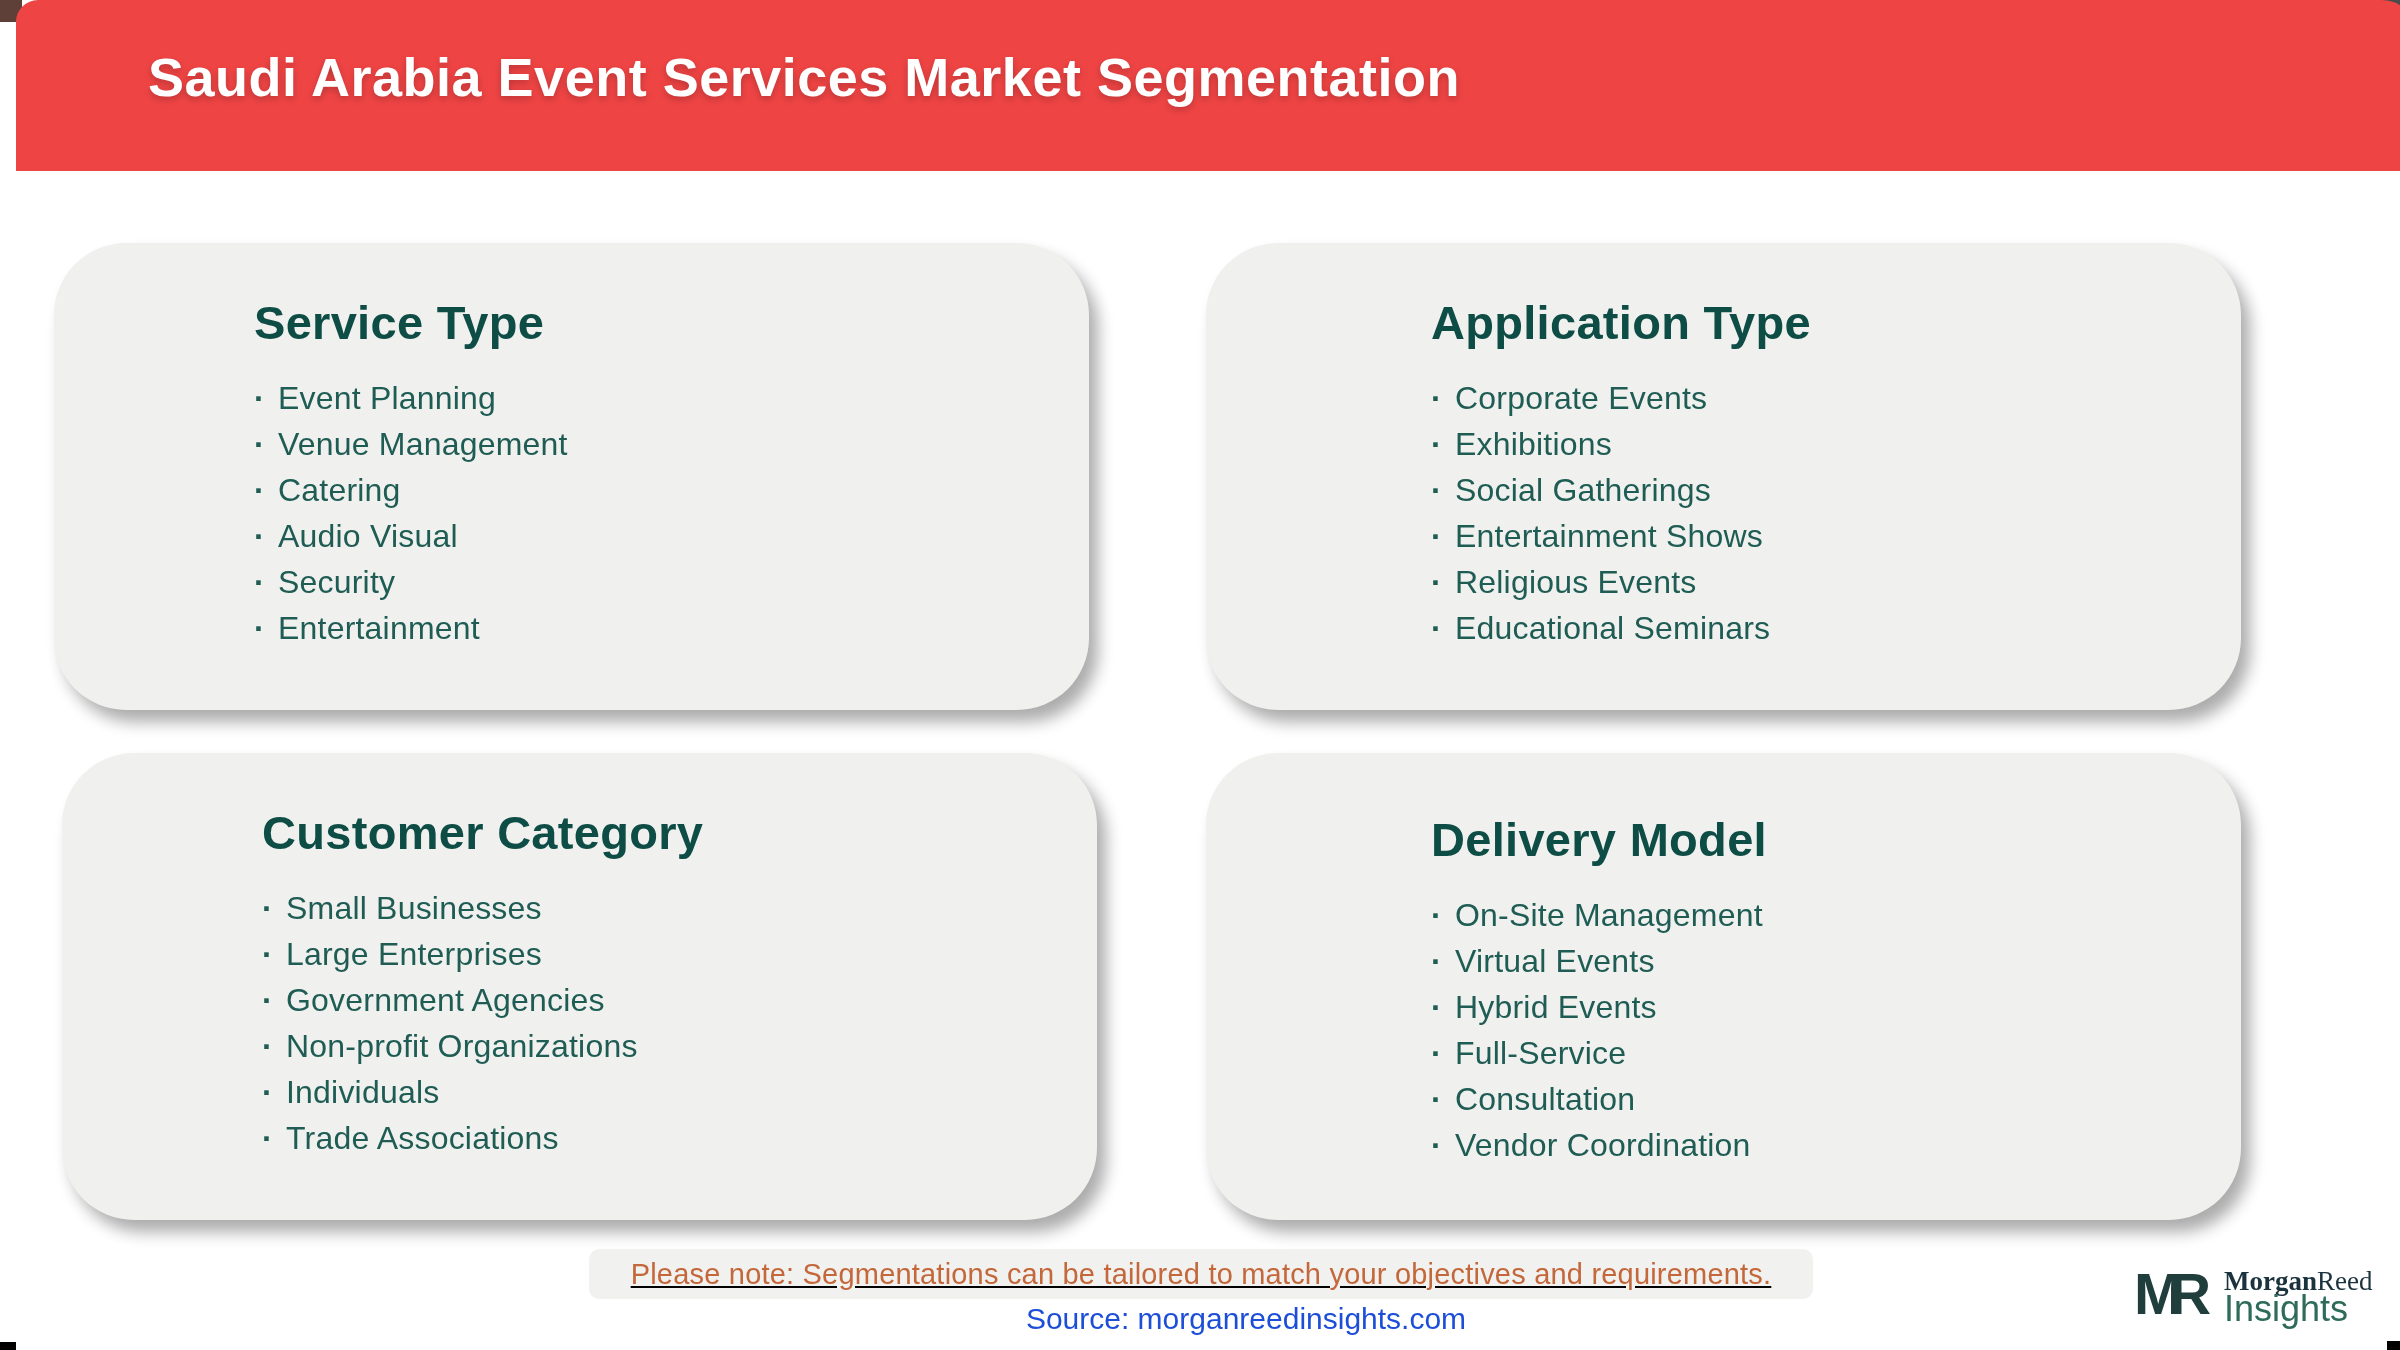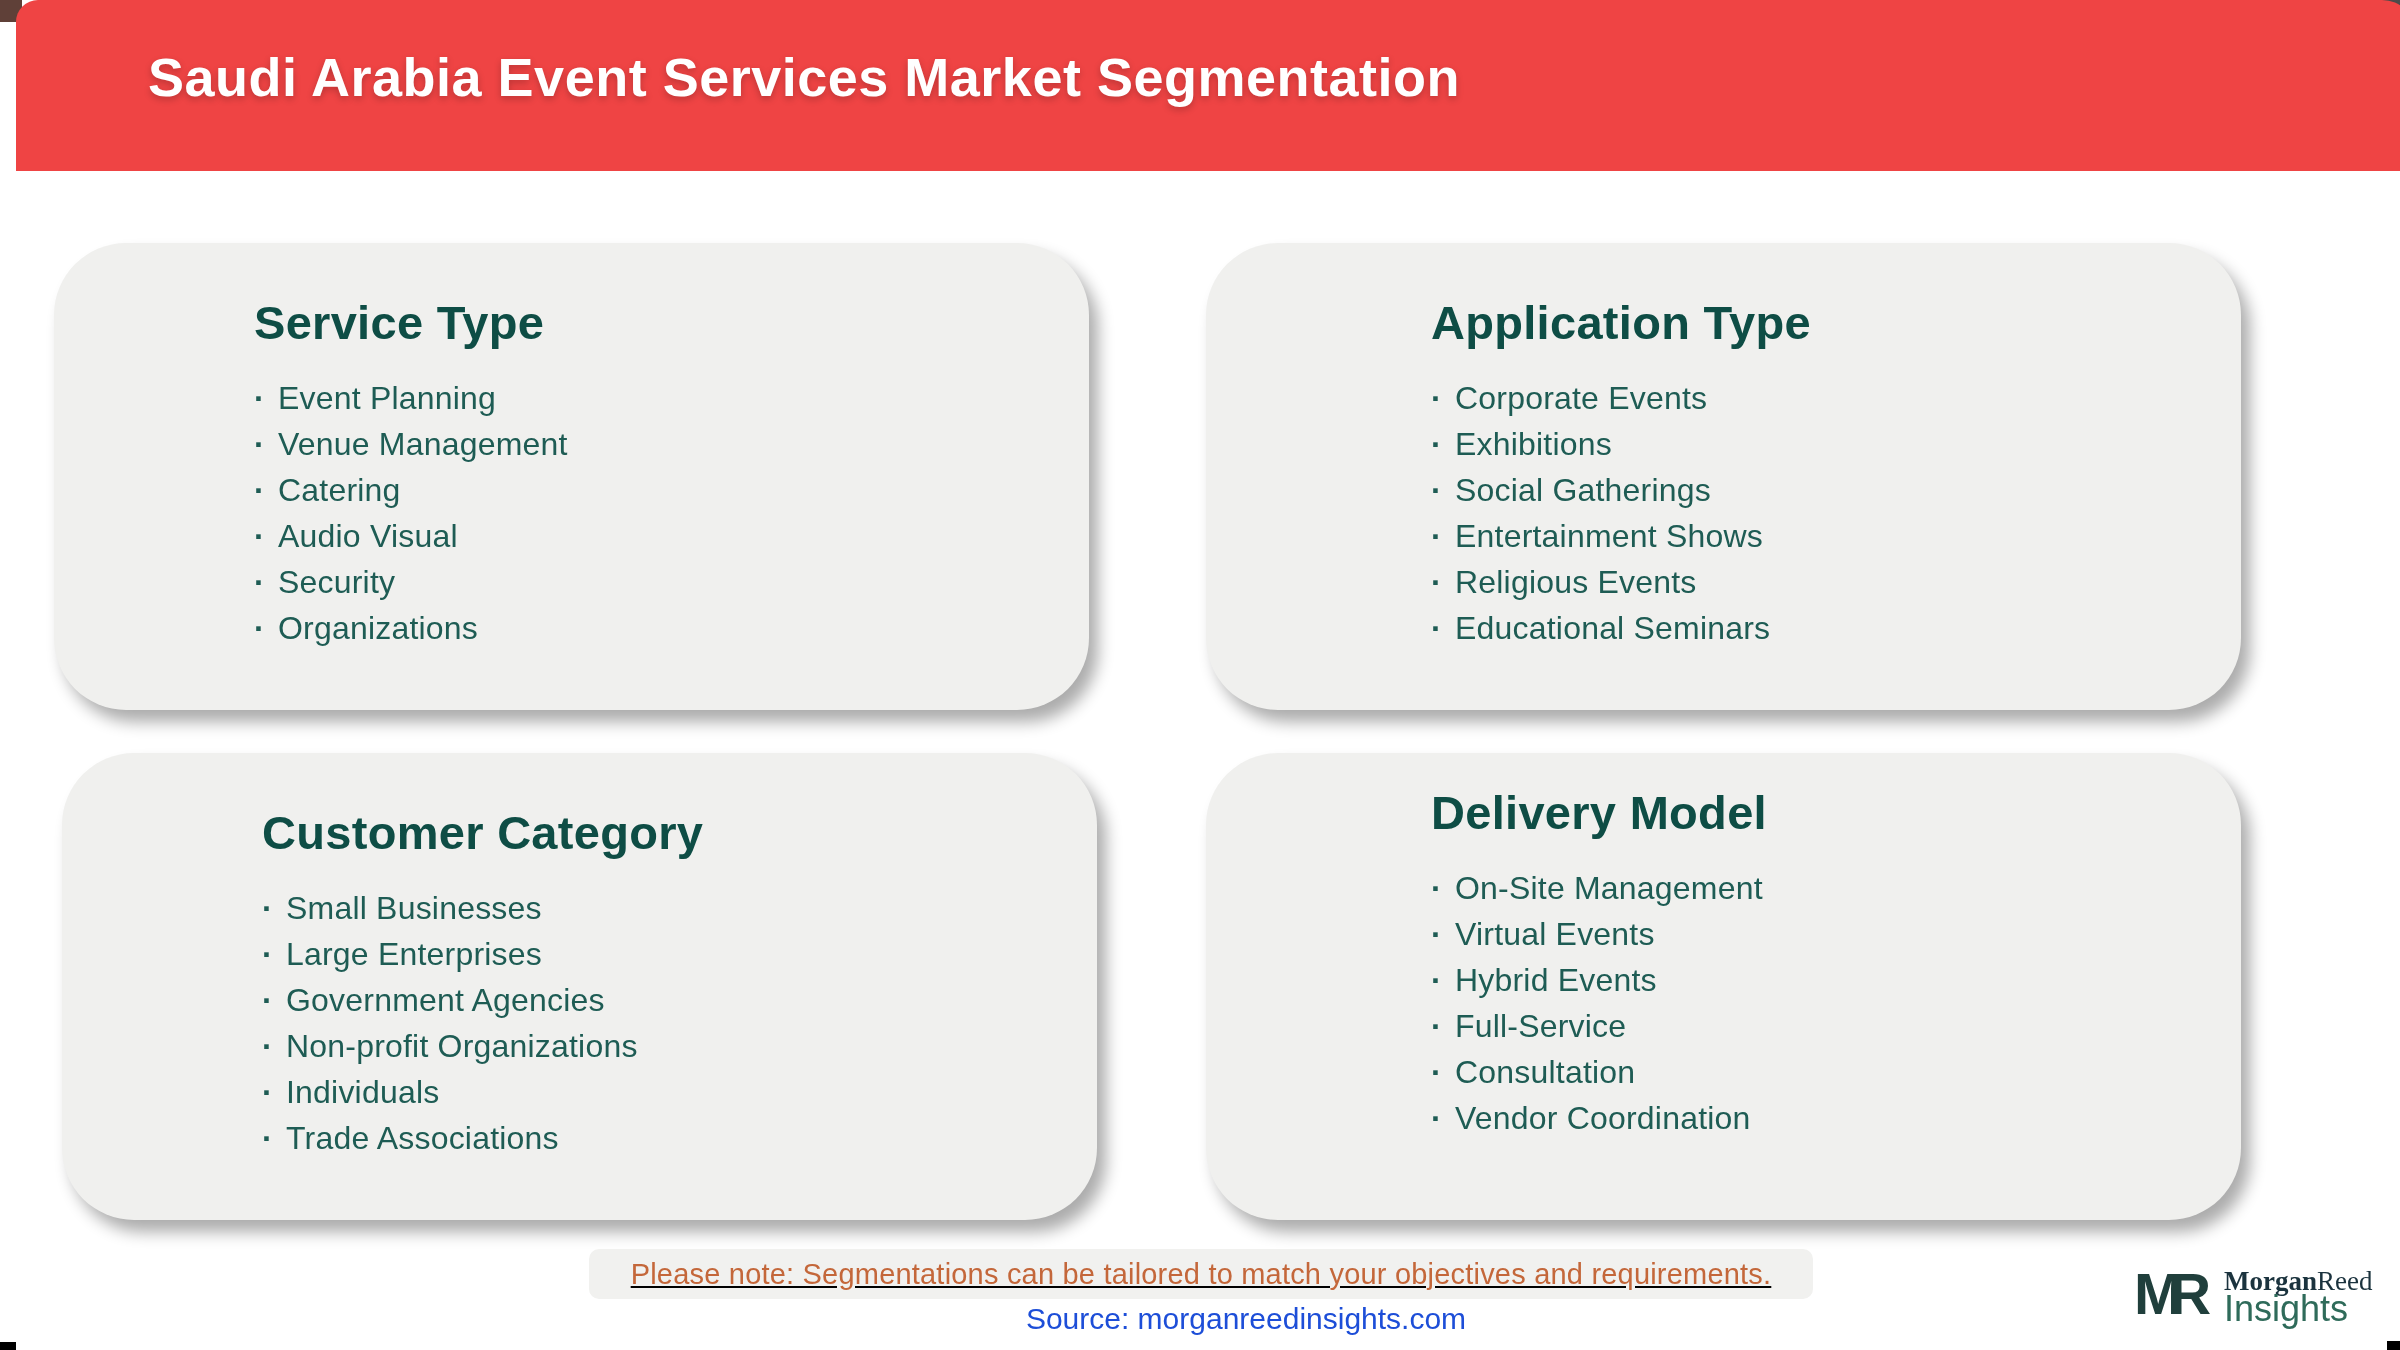--- a/index.html
+++ b/index.html
@@ -42,21 +42,21 @@
     position: absolute;
     width: 1035px; height: 467px;
     background: #F0F0EE;
     border-radius: 72px;
     box-shadow: 9px 12px 16px rgba(0,0,0,0.33);
     z-index: 2;
   }
   .card.c1 { left: 54px;   top: 243px; padding: 52px 40px 0 200px; }
   .card.c2 { left: 1206px; top: 243px; padding: 52px 40px 0 225px; }
   .card.c3 { left: 62px;   top: 753px; padding: 52px 40px 0 200px; }
-  .card.c4 { left: 1206px; top: 753px; padding: 32px 40px 0 225px; }
+  .card.c4 { left: 1206px; top: 753px; padding: 59px 40px 0 225px; }
 
   .card h2 {
     font-size: 47px;
     font-weight: bold;
     color: #0E4D45;
     line-height: 56px;
     margin-bottom: 24px;
     letter-spacing: 0.3px;
   }
   .card ul { list-style: none; }
@@ -139,21 +139,21 @@
 </div>
 
 <div class="card c1">
   <h2>Service Type</h2>
   <ul>
     <li>Event Planning</li>
     <li>Venue Management</li>
     <li>Catering</li>
     <li>Audio Visual</li>
     <li>Security</li>
-    <li>Organizations</li>
+    <li>Entertainment</li>
   </ul>
 </div>
 
 <div class="card c2">
   <h2>Application Type</h2>
   <ul>
     <li>Corporate Events</li>
     <li>Exhibitions</li>
     <li>Social Gatherings</li>
     <li>Entertainment Shows</li>

